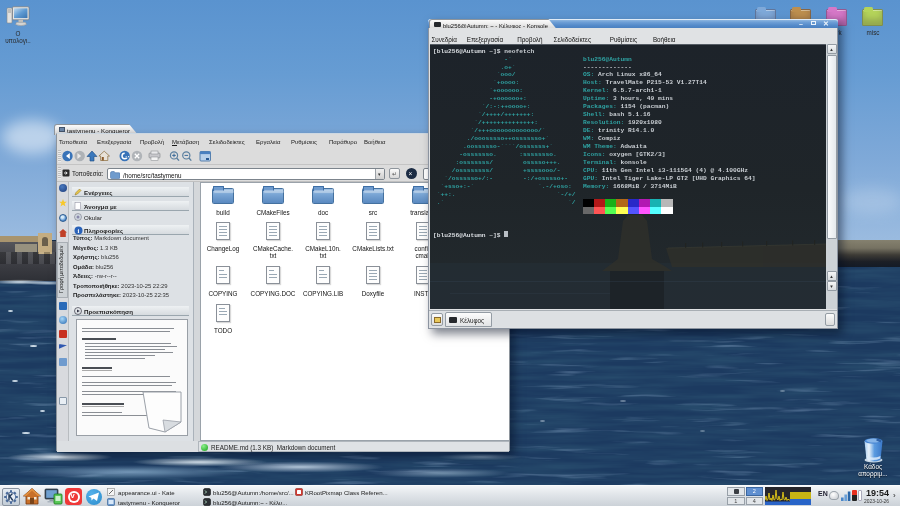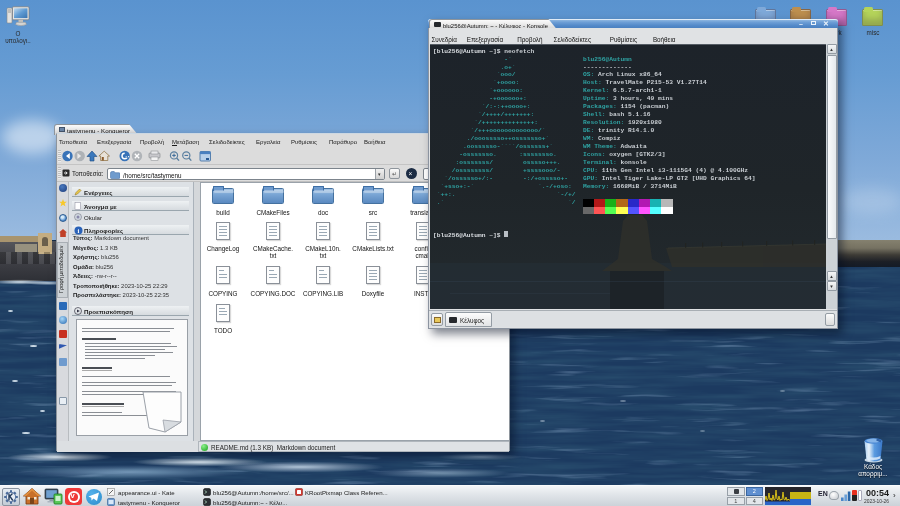--- a/index.html
+++ b/index.html
@@ -588,16 +588,16 @@
  <span class="abs" style="left:818px;top:4px;font-size:7px;font-weight:bold;color:#223;">EN</span>
  <div class="abs" style="left:829px;top:4.5px;width:10px;height:9.5px;border-radius:50% 50% 40% 40%;background:radial-gradient(circle at 40% 35%,#ffffff,#c4c8ce);border:0.5px solid #9aa2aa;"></div>
  <svg class="abs" style="left:841px;top:4.5px" width="10" height="10">
       <path d="M0 10 L0 6.5 L2.6 6.5 L2.6 10 z" fill="#4a86c8"></path>
       <path d="M3.4 10 L3.4 3.5 L6 3.5 L6 10 z" fill="#6aa0d8"></path>
       <path d="M6.8 10 L6.8 0.5 L9.4 0.5 L9.4 10 z" fill="#2a66a8"></path>
     </svg>
  <div class="abs" style="left:852px;top:4px;width:4.5px;height:10.5px;background:linear-gradient(180deg,#e83020 45%,#222 45%);border-radius:1px;"></div>
  <div class="abs" style="left:858px;top:4px;width:4px;height:10.5px;background:#fff;border:1px solid #aab;border-radius:1px;"></div>
 
- <span class="abs" style="left:866px;top:2px;font-size:9px;font-weight:bold;color:#1a1a1a;">00:54</span>
+ <span class="abs" style="left:866px;top:2px;font-size:9px;font-weight:bold;color:#1a1a1a;">19:54</span>
  <span class="abs" style="left:864px;top:12.5px;font-size:4.9px;color:#333;">2023-10-26</span>
  <span class="abs" style="left:893px;top:5px;font-size:8px;color:#222;">›</span>
 </div>
 
 </body></html>

